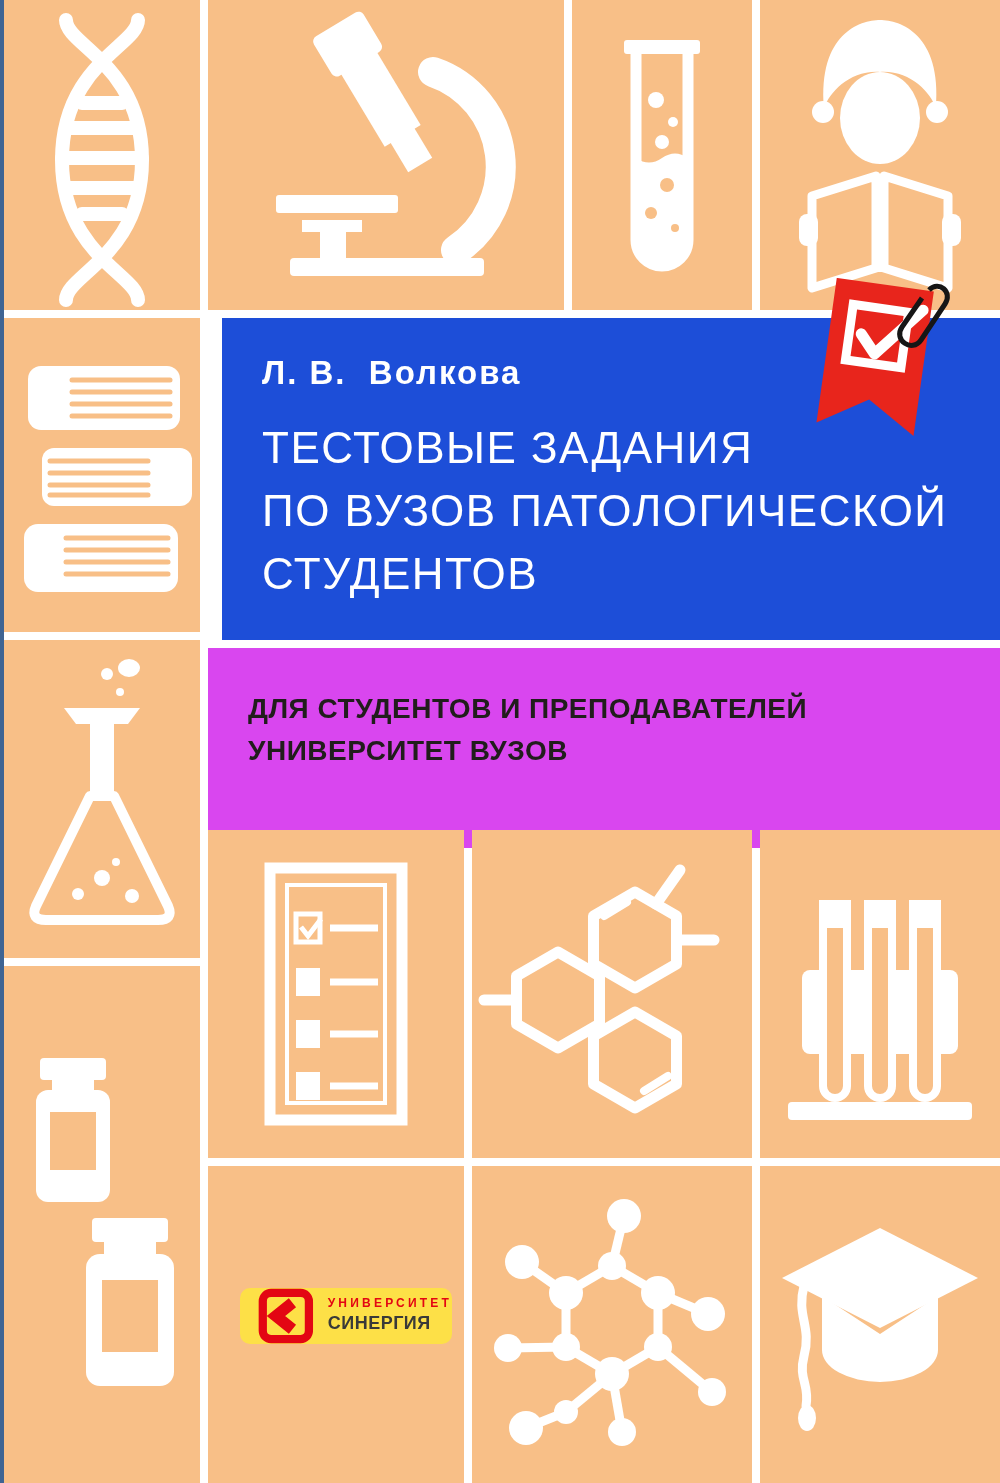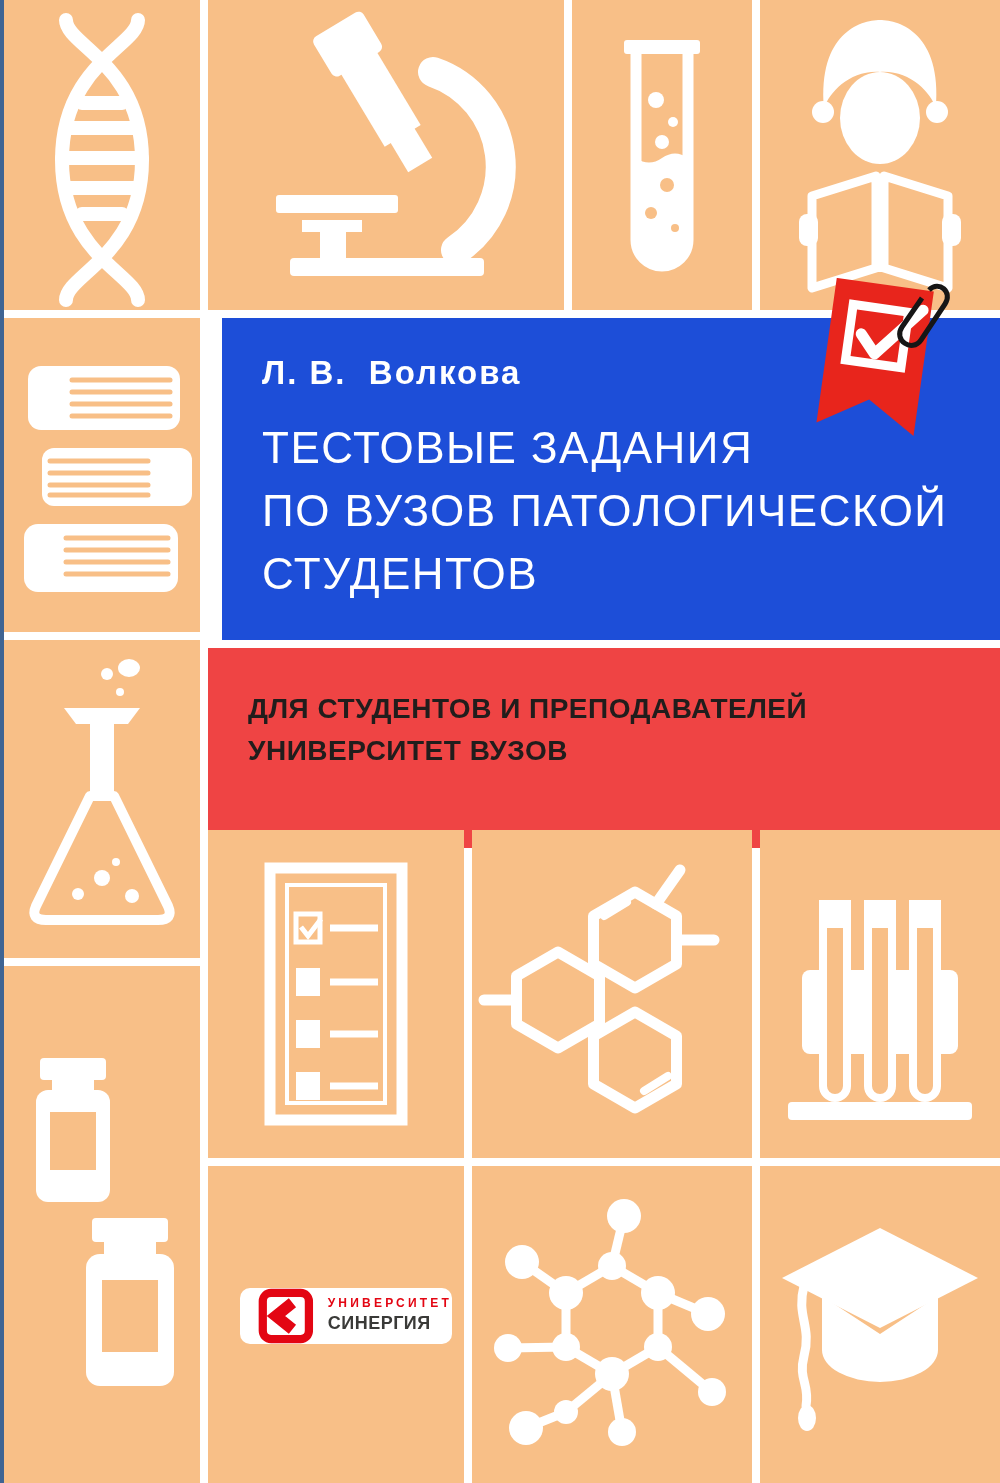--- a/index.html
+++ b/index.html
@@ -6,25 +6,25 @@
   .canvas{position:relative;width:1000px;height:1483px;background:#ffffff;overflow:hidden;
           font-family:"Liberation Sans",sans-serif;margin:0 auto;}
   .tile{position:absolute;background:#f8bf87;}
   .tile svg{display:block;width:100%;height:100%;}
   .spine{position:absolute;left:0;top:0;width:4px;height:1483px;background:#3f6493;}
   .banner{position:absolute;left:222px;top:318px;width:792px;height:322px;background:#1d4ed8;}
   .banner .author{margin:36px 0 0 40px;color:#ffffff;font-size:33px;font-weight:700;
                   letter-spacing:2px;white-space:pre;}
   .banner .title{margin:24px 0 0 40px;color:#ffffff;font-weight:400;font-size:44px;
                  line-height:63px;letter-spacing:1.5px;}
-  .subtitle-tile{position:absolute;left:208px;top:648px;width:792px;height:200px;background:#ef4444;}
+  .subtitle-tile{position:absolute;left:208px;top:648px;width:792px;height:200px;background:#d946ef;}
   .subtitle-tile .subtitle{margin:40px 0 0 40px;color:#211d1c;font-weight:700;font-size:28px;
                            line-height:42px;letter-spacing:0.5px;}
   .bookmark{position:absolute;left:798px;top:278px;width:170px;height:195px;z-index:6;}
-  .logo-plate{position:absolute;left:32px;top:122px;width:212px;height:56px;background:#ffffff;
+  .logo-plate{position:absolute;left:32px;top:122px;width:212px;height:56px;background:#fde047;
               border-radius:10px;display:flex;align-items:center;padding-left:14px;box-sizing:border-box;}
   .logo-text{margin-left:10px;display:flex;flex-direction:column;}
   .logo-text .l1{color:#e30613;font-size:12px;font-weight:700;letter-spacing:3.2px;line-height:13px;}
   .logo-text .l2{color:#3a3a38;font-size:18px;font-weight:700;letter-spacing:0.5px;line-height:26px;}
 </style>
 </head>
 <body>
 
 <div class="canvas">
 

